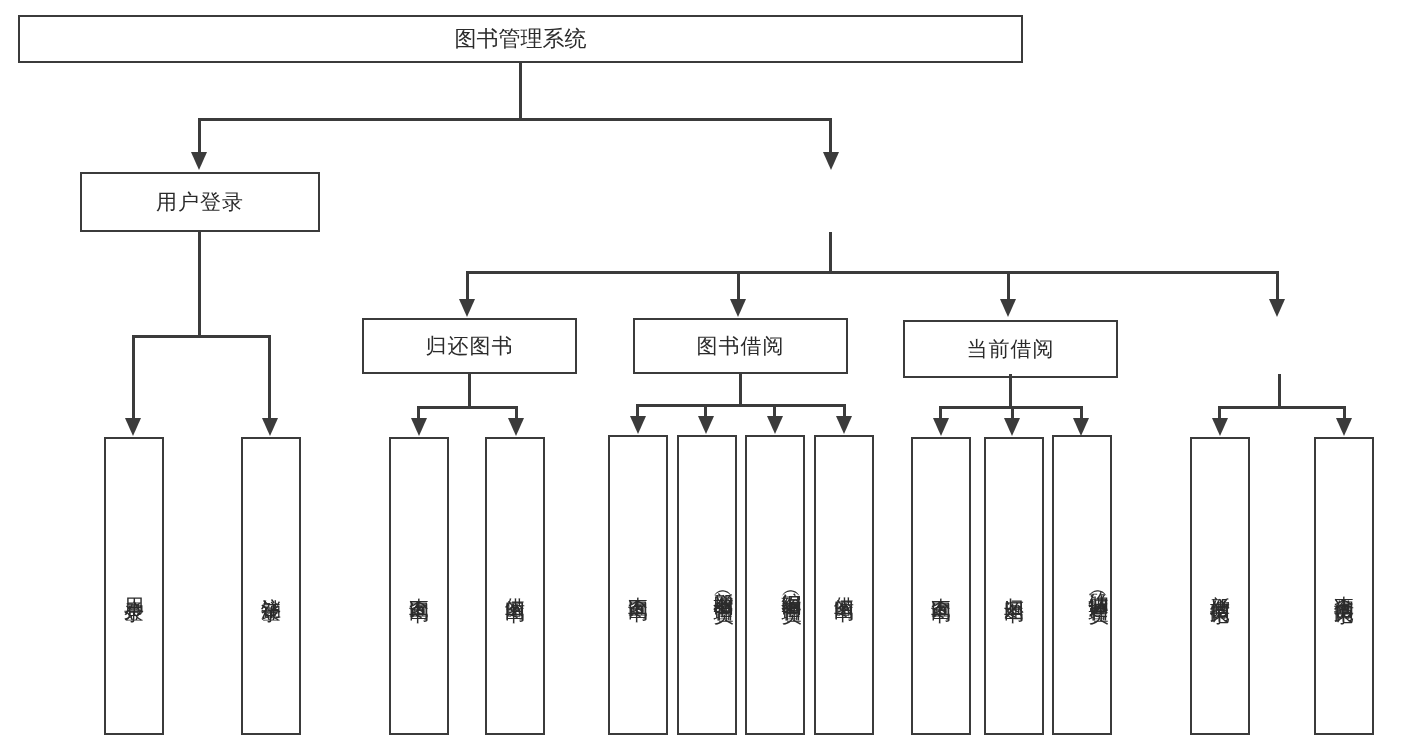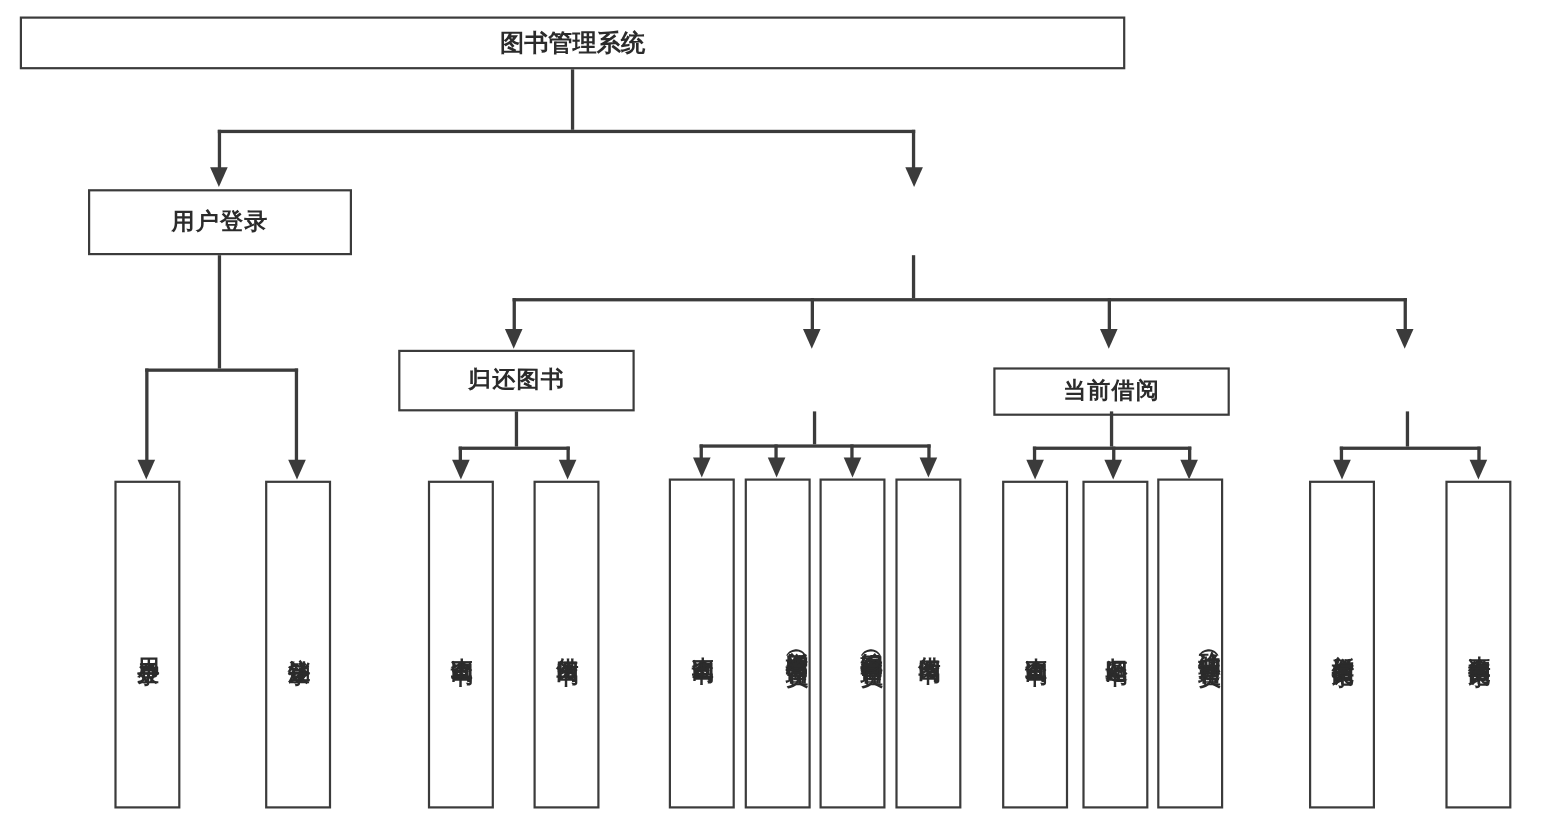--- a/index.html
+++ b/index.html
@@ -9,21 +9,20 @@
   }
   body {
     font-family: "Liberation Sans", "DejaVu Sans", sans-serif;
   }
   #canvas {
     position: relative;
     width: 1405px;
     height: 747px;
     background: #ffffff;
     overflow: hidden;
-    font-weight: bold;
   }
 
   
   .node {
     position: absolute;
     box-sizing: border-box;
     border: 2px solid #3b3b3b;
     background: #ffffff;
     display: flex;
     align-items: center;
@@ -112,21 +111,24 @@
   <div class="ln v" style="left:1007px; top:271px; height:30px;"></div>
   <div class="ln v" style="left:1276px; top:271px; height:30px;"></div>
   <div class="arrow" style="left:459px; top:299px;"></div>
   <div class="arrow" style="left:730px; top:299px;"></div>
   <div class="arrow" style="left:1000px; top:299px;"></div>
   <div class="arrow" style="left:1269px; top:299px;"></div>
 
   <div class="node horiz" style="left:362px; top:318px; width:215px; height:56px;">
     <span>归还图书</span>
   </div>
-  <div class="node horiz" style="left:903px; top:334px; width:215px; height:44px;">
+  <div class="node horiz" style="left:633px; top:318px; width:215px; height:56px;">
+    <span>图书借阅</span>
+  </div>
+  <div class="node horiz" style="left:903px; top:320px; width:215px; height:58px;">
     <span>当前借阅</span>
   </div>
 
   <div class="ln v" style="left:468px; top:374px; height:32px;"></div>
   <div class="ln h" style="left:417px; top:406px; width:101px;"></div>
   <div class="ln v" style="left:417px; top:406px; height:14px;"></div>
   <div class="ln v" style="left:515px; top:406px; height:14px;"></div>
   <div class="arrow" style="left:411px; top:418px;"></div>
   <div class="arrow" style="left:508px; top:418px;"></div>
 

